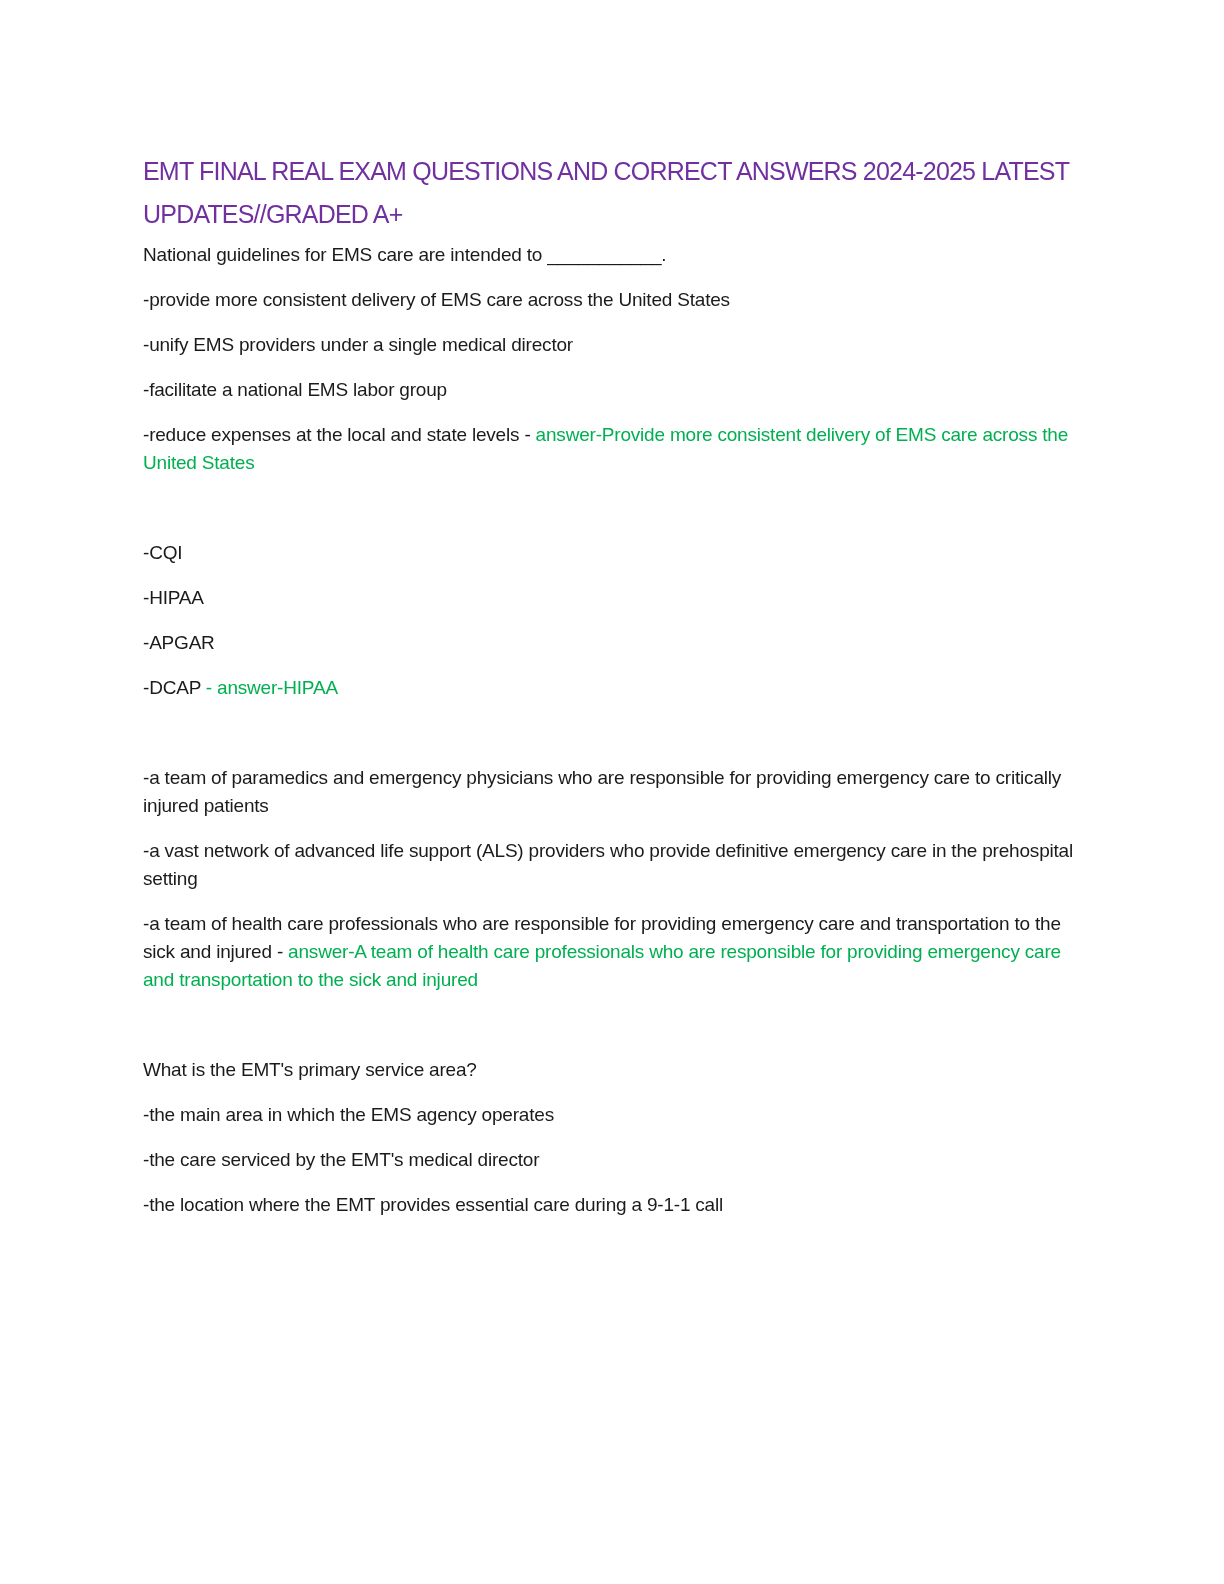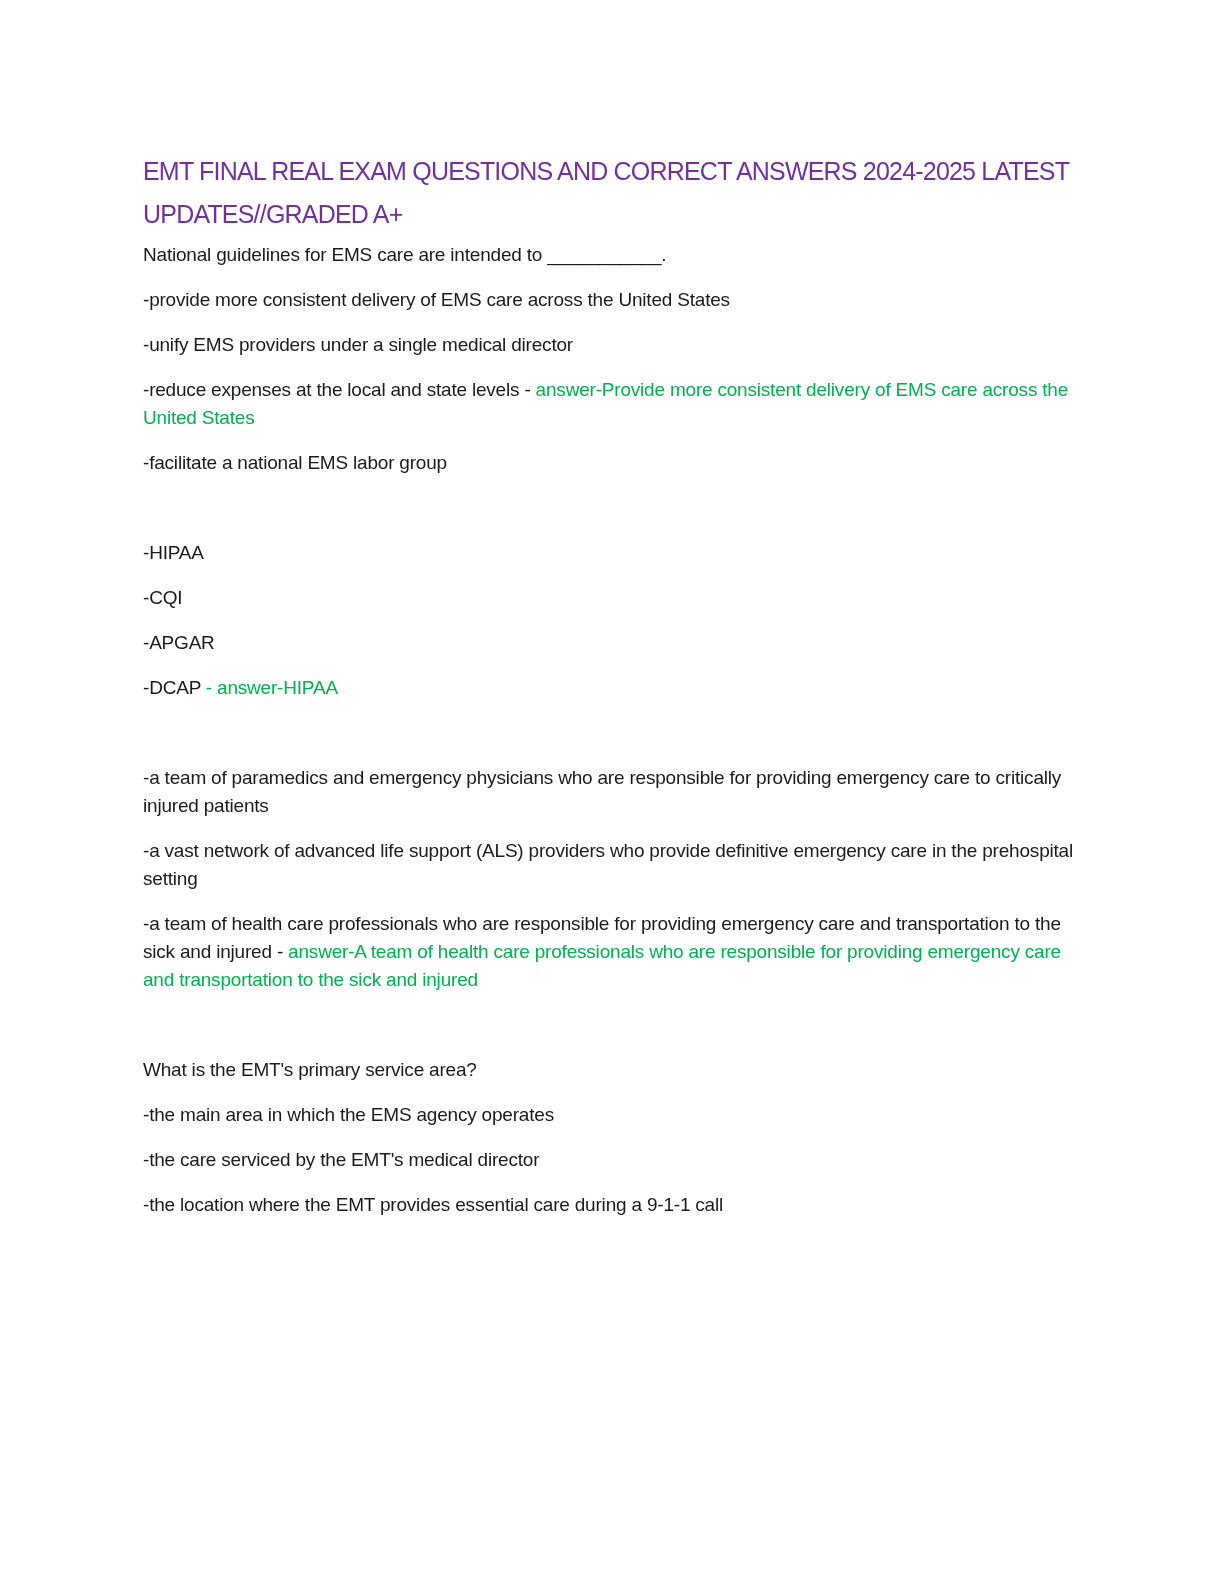--- a/index.html
+++ b/index.html
@@ -57,28 +57,28 @@
 
     <h1 class="doc-title">
       <span class="title-line">EMT FINAL REAL EXAM QUESTIONS AND CORRECT ANSWERS 2024-2025 LATEST</span>
       <span class="title-line">UPDATES//GRADED A+</span>
     </h1>
 
     <div>
       <p class="para">National guidelines for EMS care are intended to ___________.</p>
       <p class="para"><span>-provide more consistent delivery of EMS care across the United States</span></p>
       <p class="para"><span>-unify EMS providers under a single medical director</span></p>
+      <p class="para"><span>-facilitate a national EMS labor group</span></p>
       <p class="para"><span>-reduce expenses at the local and state levels - </span><span class="answer">answer-Provide more consistent delivery of EMS care across the United States</span></p>
-      <p class="para"><span>-facilitate a national EMS labor group</span></p>
     </div>
     <div class="q-spacer"></div>
 
     <div>
+      <p class="para"><span>-CQI</span></p>
       <p class="para"><span>-HIPAA</span></p>
-      <p class="para"><span>-CQI</span></p>
       <p class="para"><span>-APGAR</span></p>
       <p class="para"><span>-DCAP </span><span class="answer">- answer-HIPAA</span></p>
     </div>
     <div class="q-spacer"></div>
 
     <div>
       <p class="para"><span>-a team of paramedics and emergency physicians who are responsible for providing emergency care to critically injured patients</span></p>
       <p class="para"><span>-a vast network of advanced life support (ALS) providers who provide definitive emergency care in the prehospital setting</span></p>
       <p class="para"><span>-a team of health care professionals who are responsible for providing emergency care and transportation to the sick and injured - </span><span class="answer">answer-A team of health care professionals who are responsible for providing emergency care and transportation to the sick and injured</span></p>
     </div>

